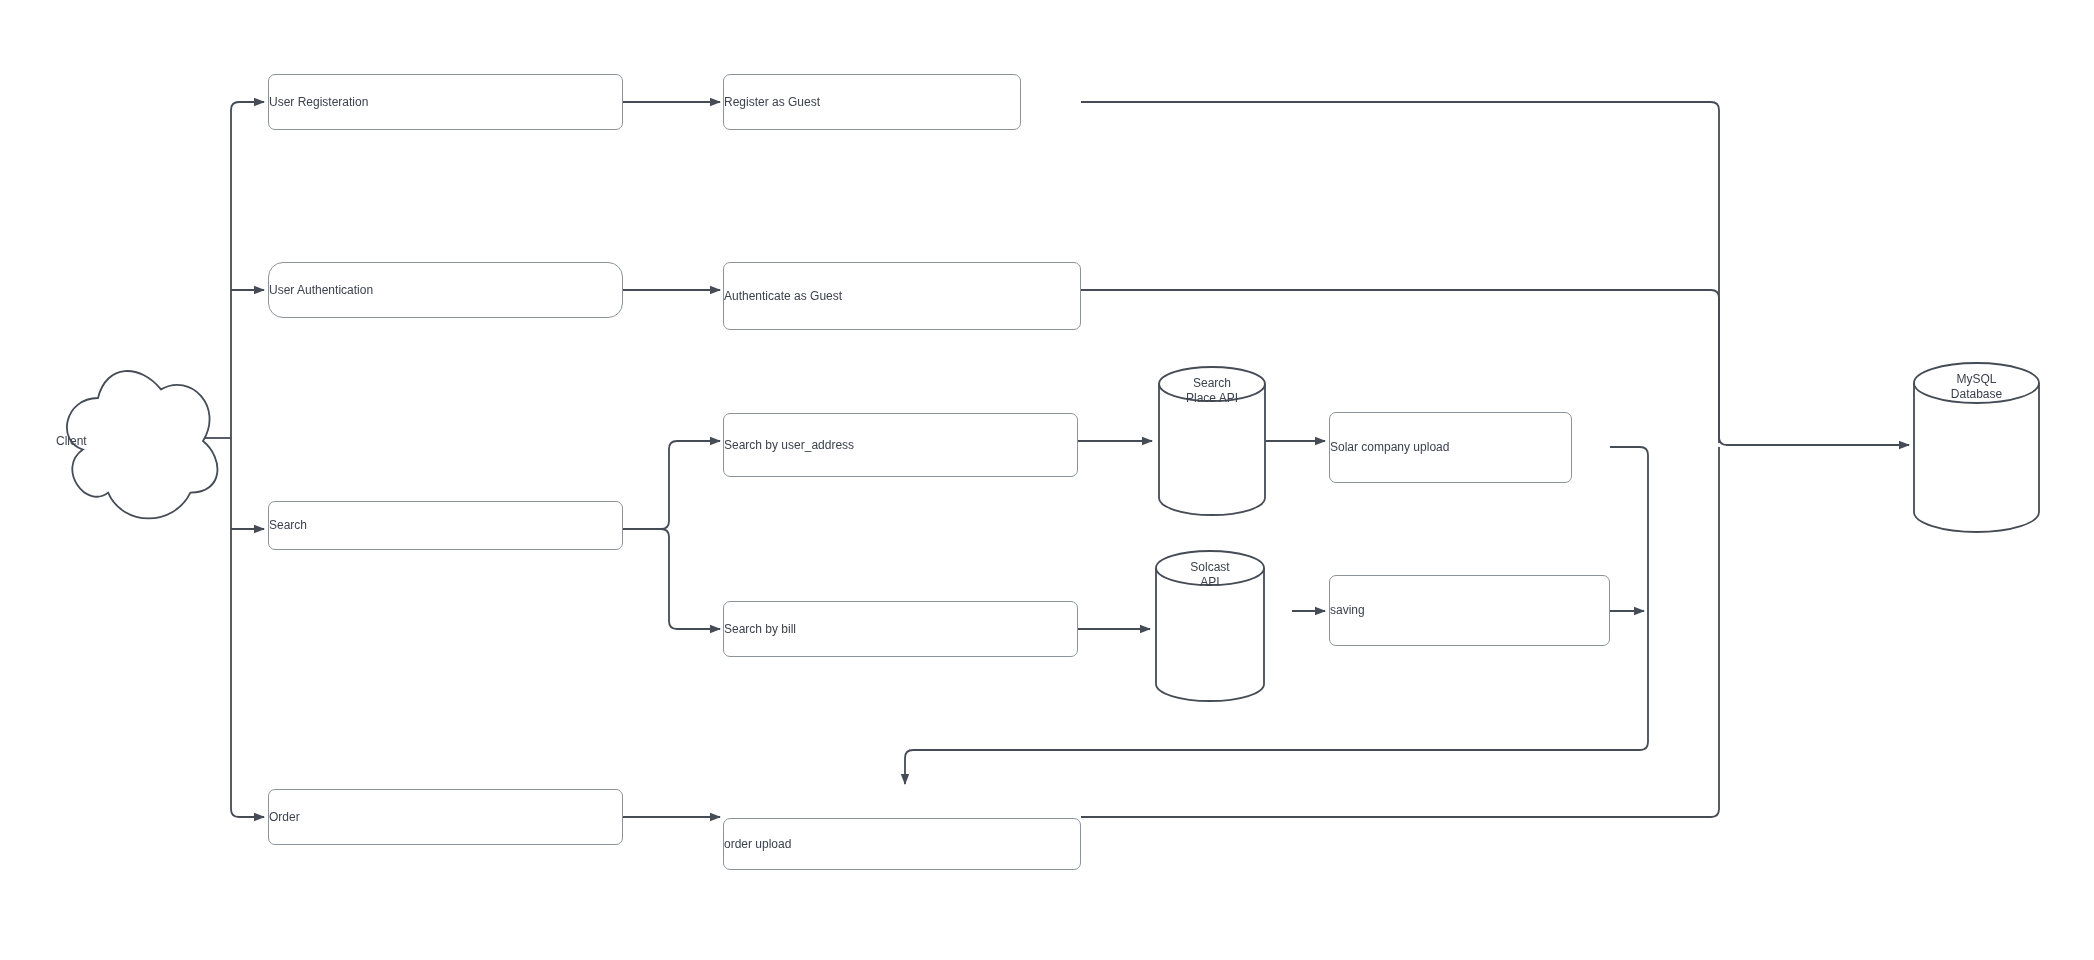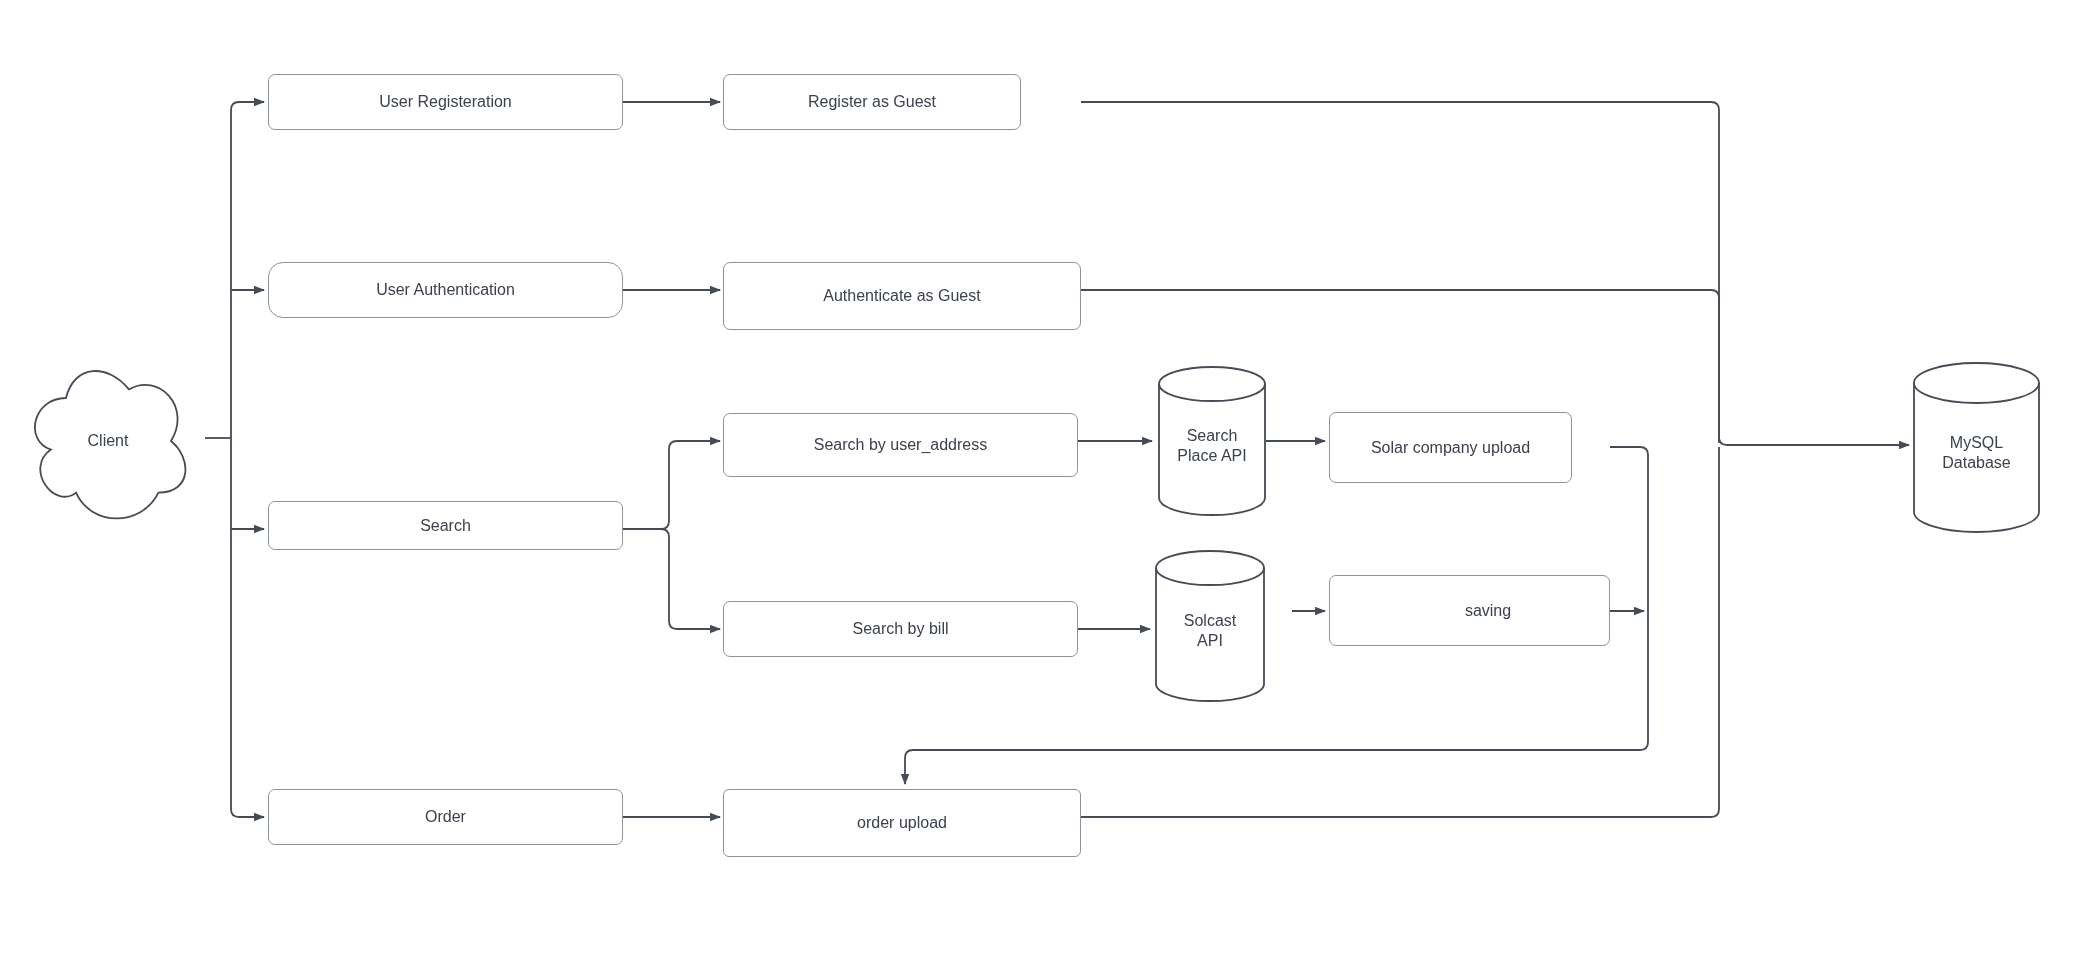--- a/index.html
+++ b/index.html
@@ -16,23 +16,23 @@
     width:2094px;height:960px;
     background:var(--canvas-bg);
     font-family:"Liberation Sans","DejaVu Sans",sans-serif;
     overflow:hidden;
   }
   .edges{position:absolute;left:0;top:0;width:2094px;height:960px;}
   .edges path{fill:none;stroke:var(--edge);stroke-width:1.8px;}
   .edges .arrowhead{fill:var(--edge);stroke:none;}
   .node{
     position:absolute;
-    display:flex;align-items:center;justify-content:center;
+    display:flex;align-items:center;
     color:var(--text);
-    font-size:16px;line-height:1.25;
+    font-size:12px;line-height:1.25;
     text-align:center;
     box-sizing:border-box;
   }
   .node.rect{
     background:#fff;
     border:1.6px solid var(--rect-border);
     border-radius:7px;
   }
   .node.shape{background:transparent;border:none;}
   .node.shape > svg{
@@ -76,21 +76,21 @@
     <path marker-end="url(#arrow)" d="M1292,611 H1325"></path>
     <path marker-end="url(#arrow)" d="M1610,611 H1644"></path>
 
     <path marker-end="url(#arrow)" d="M1610,447 H1640 Q1648,447 1648,455 V742 Q1648,750 1640,750 H913 Q905,750 905,758 V784"></path>
 
     <path marker-end="url(#arrow)" d="M1081,102 H1711 Q1719,102 1719,110 V437 Q1719,445 1727,445 H1909"></path>
     <path d="M1081,290 H1711 Q1719,290 1719,298 V443"></path>
     <path d="M1081,817 H1711 Q1719,817 1719,809 V447"></path>
   </svg>
 
-  <div class="node shape" style="left:24px;top:355px;width:168px;height:172px;">
+  <div class="node shape" style="left:56px;top:355px;width:168px;height:172px;">
     <svg viewBox="0 0 168 172" preserveAspectRatio="none">
       <path class="shape-fill" d="M42,43 C8.4,43 0,86 26.88,94.6 C0,113.52 30.24,154.8 52.08,137.6 C67.2,172 117.6,172 134.4,137.6 C168,137.6 168,103.2 147,86 C168,51.6 134.4,17.2 105,34.4 C84,8.6 50.4,8.6 42,43 Z"></path>
     </svg>
     <span class="lbl">Client</span>
   </div>
 
   <div class="node rect" style="left:268px;top:74px;width:355px;height:56px;">
     <span class="lbl">User Registeration</span>
   </div>
   <div class="node rect" style="left:268px;top:262px;width:355px;height:56px;border-radius:15px;">
@@ -108,21 +108,21 @@
   </div>
   <div class="node rect" style="left:723px;top:262px;width:358px;height:68px;">
     <span class="lbl">Authenticate as Guest</span>
   </div>
   <div class="node rect" style="left:723px;top:413px;width:355px;height:64px;">
     <span class="lbl">Search by user_address</span>
   </div>
   <div class="node rect" style="left:723px;top:601px;width:355px;height:56px;">
     <span class="lbl">Search by bill</span>
   </div>
-  <div class="node rect" style="left:723px;top:789px;width:358px;height:68px;border-radius:6px;">
+  <div class="node rect" style="left:723px;top:818px;width:358px;height:52px;">
     <span class="lbl">order upload</span>
   </div>
 
   <div class="node shape cyl" style="left:1158px;top:366px;width:108px;height:150px;">
     <svg viewBox="0 0 108 150" preserveAspectRatio="none">
       <path class="shape-fill" d="M1,18 A53,17 0 0 1 107,18 L107,132 A53,17 0 0 1 1,132 Z"></path>
       <path class="shape-line" d="M1,18 A53,17 0 0 0 107,18"></path>
     </svg>
     <span class="lbl">Search</span>
     <span class="lbl">Place API</span>
@@ -142,17 +142,17 @@
       <path class="shape-fill" d="M1,21 A62.5,20 0 0 1 126,21 L126,150 A62.5,20 0 0 1 1,150 Z"></path>
       <path class="shape-line" d="M1,21 A62.5,20 0 0 0 126,21"></path>
     </svg>
     <span class="lbl">MySQL</span>
     <span class="lbl">Database</span>
   </div>
 
   <div class="node rect" style="left:1329px;top:412px;width:243px;height:71px;">
     <span class="lbl">Solar company upload</span>
   </div>
-  <div class="node rect" style="left:1329px;top:575px;width:281px;height:71px;padding-left:37px;">
+  <div class="node rect" style="left:1329px;top:575px;width:281px;height:71px;">
     <span class="lbl">saving</span>
   </div>
 
 </div>
 
 </body></html>

